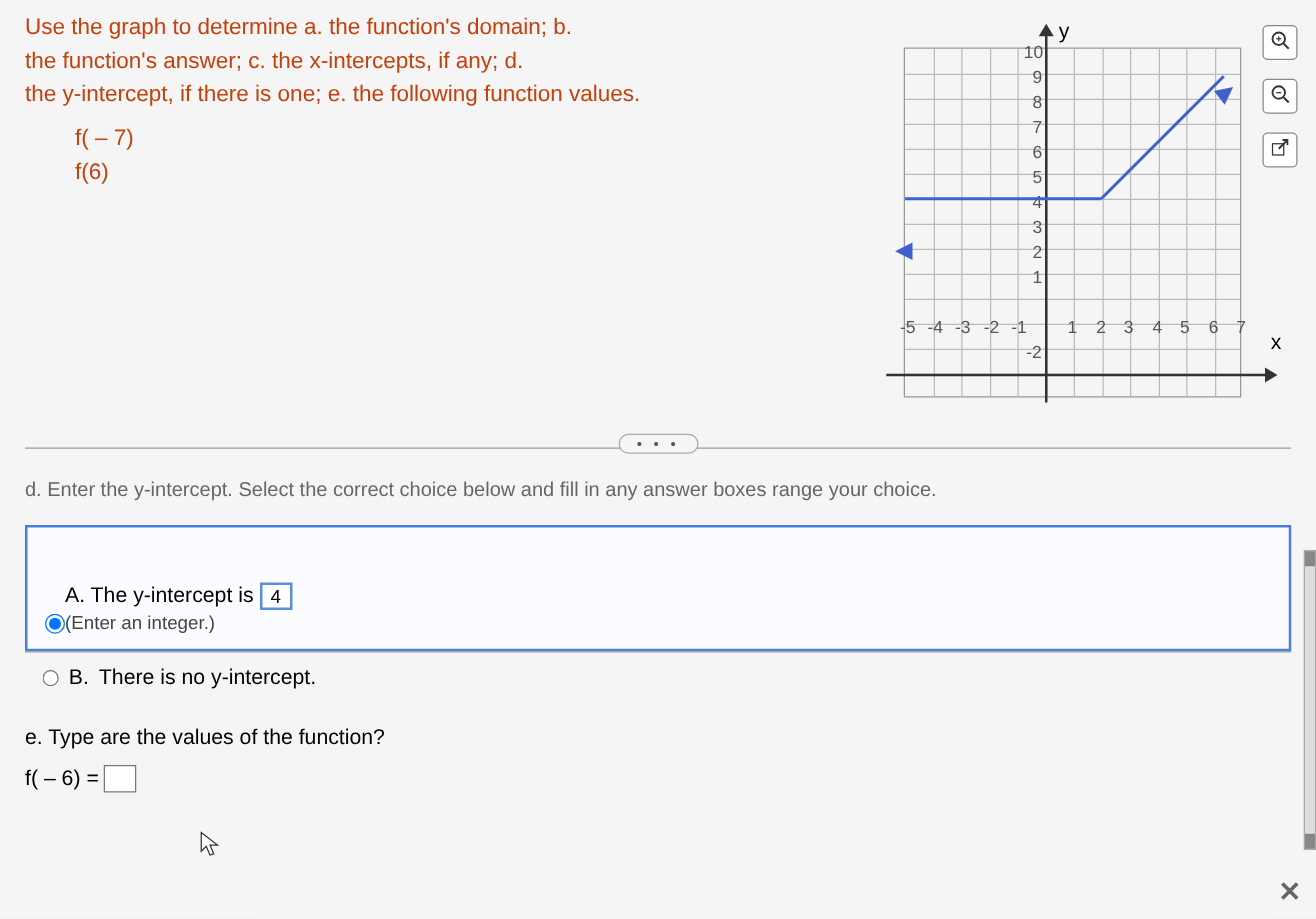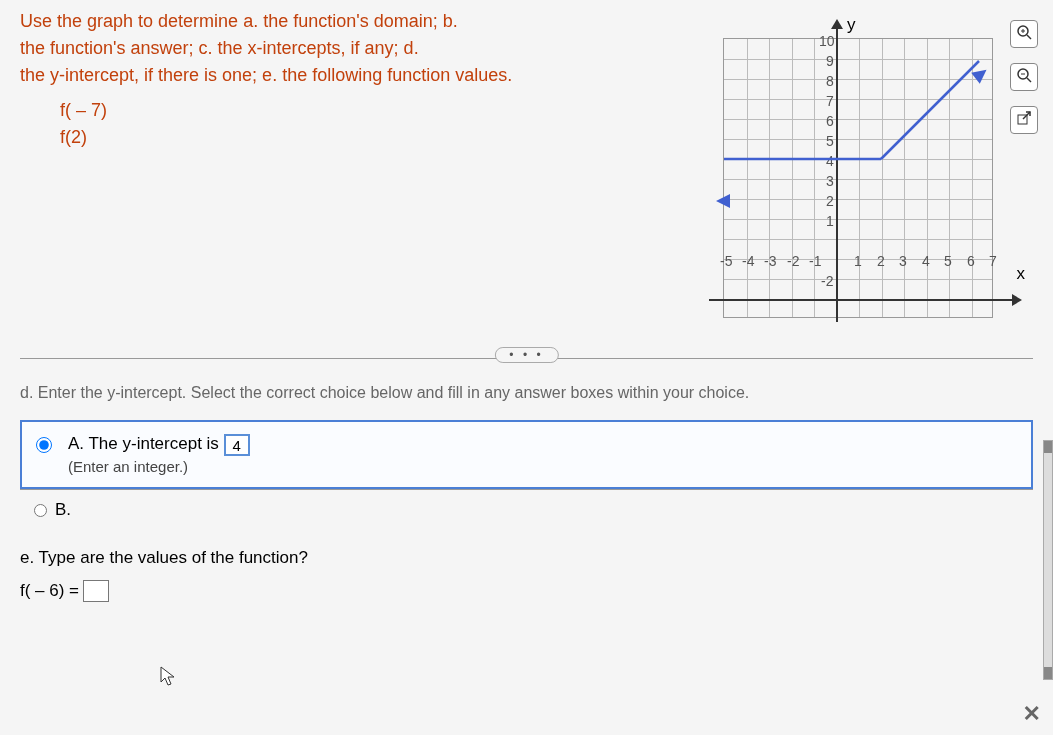--- a/index.html
+++ b/index.html
@@ -180,24 +180,25 @@
       color: #666;
     }
     .choice-box {
       margin-top: 18px;
       border: 2px solid #4a7fd6;
       background: #fafcff;
       padding: 8px 14px;
     }
     .choice-row {
       display: flex;
-      align-items: flex-start;
-      gap: 16px;
+      align-items: flex-end;
+      gap: 0;
       padding: 4px 0;
       font-size: 17px;
+      margin-top: 32px;
     }
     .choice-row input[type="radio"] {
       margin-top: 3px;
       width: 16px;
       height: 16px;
     }
     .choice-content { flex: 1; }
     .choice-sub {
       font-size: 15px;
       color: #444;
@@ -283,21 +284,21 @@
 <body>
 
 <div class="content-area">
   <div class="top-section">
     <div class="question-text">
       <div>Use the graph to determine a. the function's domain; b.</div>
       <div>the function's answer; c. the x-intercepts, if any; d.</div>
       <div>the y-intercept, if there is one; e. the following function values.</div>
       <div class="sub">
         <div>f( – 7)</div>
-        <div>f(2)</div>
+        <div>f(6)</div>
       </div>
     </div>
 
     <div class="graph-area">
       <div class="graph-grid">
 
         <div class="grid-line-v" style="left:22.5px"></div>
         <div class="grid-line-v" style="left:45px"></div>
         <div class="grid-line-v" style="left:67.5px"></div>
         <div class="grid-line-v" style="left:90px"></div>
@@ -393,36 +394,37 @@
             </svg>
         </span>
       </div>
     </div>
   </div>
 
   <div class="divider-section">
     <div class="ellipsis-btn">• • •</div>
   </div>
 
-  <div class="instruction">d. Enter the y-intercept. Select the correct choice below and fill in any answer boxes within your choice.</div>
+  <div class="instruction">d. Enter the y-intercept. Select the correct choice below and fill in any answer boxes range your choice.</div>
 
   <div class="choice-box">
     <div class="choice-row">
       <input type="radio" checked="" style="">
       <div class="choice-content">
         <span>A.</span>
         <span>The y-intercept is</span>
         <span class="inline-input">4</span>
         <div class="choice-sub">(Enter an integer.)</div>
       </div>
     </div>
   </div>
   <div class="choice-b-row">
     <input type="radio" style="">
     <span>B.</span>
+    <span>There is no y-intercept.</span>
   </div>
 
   <div class="section-e">e. Type are the values of the function?</div>
 
   <div class="fn-values">
     <div class="fn-row">
       <span>f( – 6) =</span>
       <span class="empty-box"></span>
     </div>
   </div>

